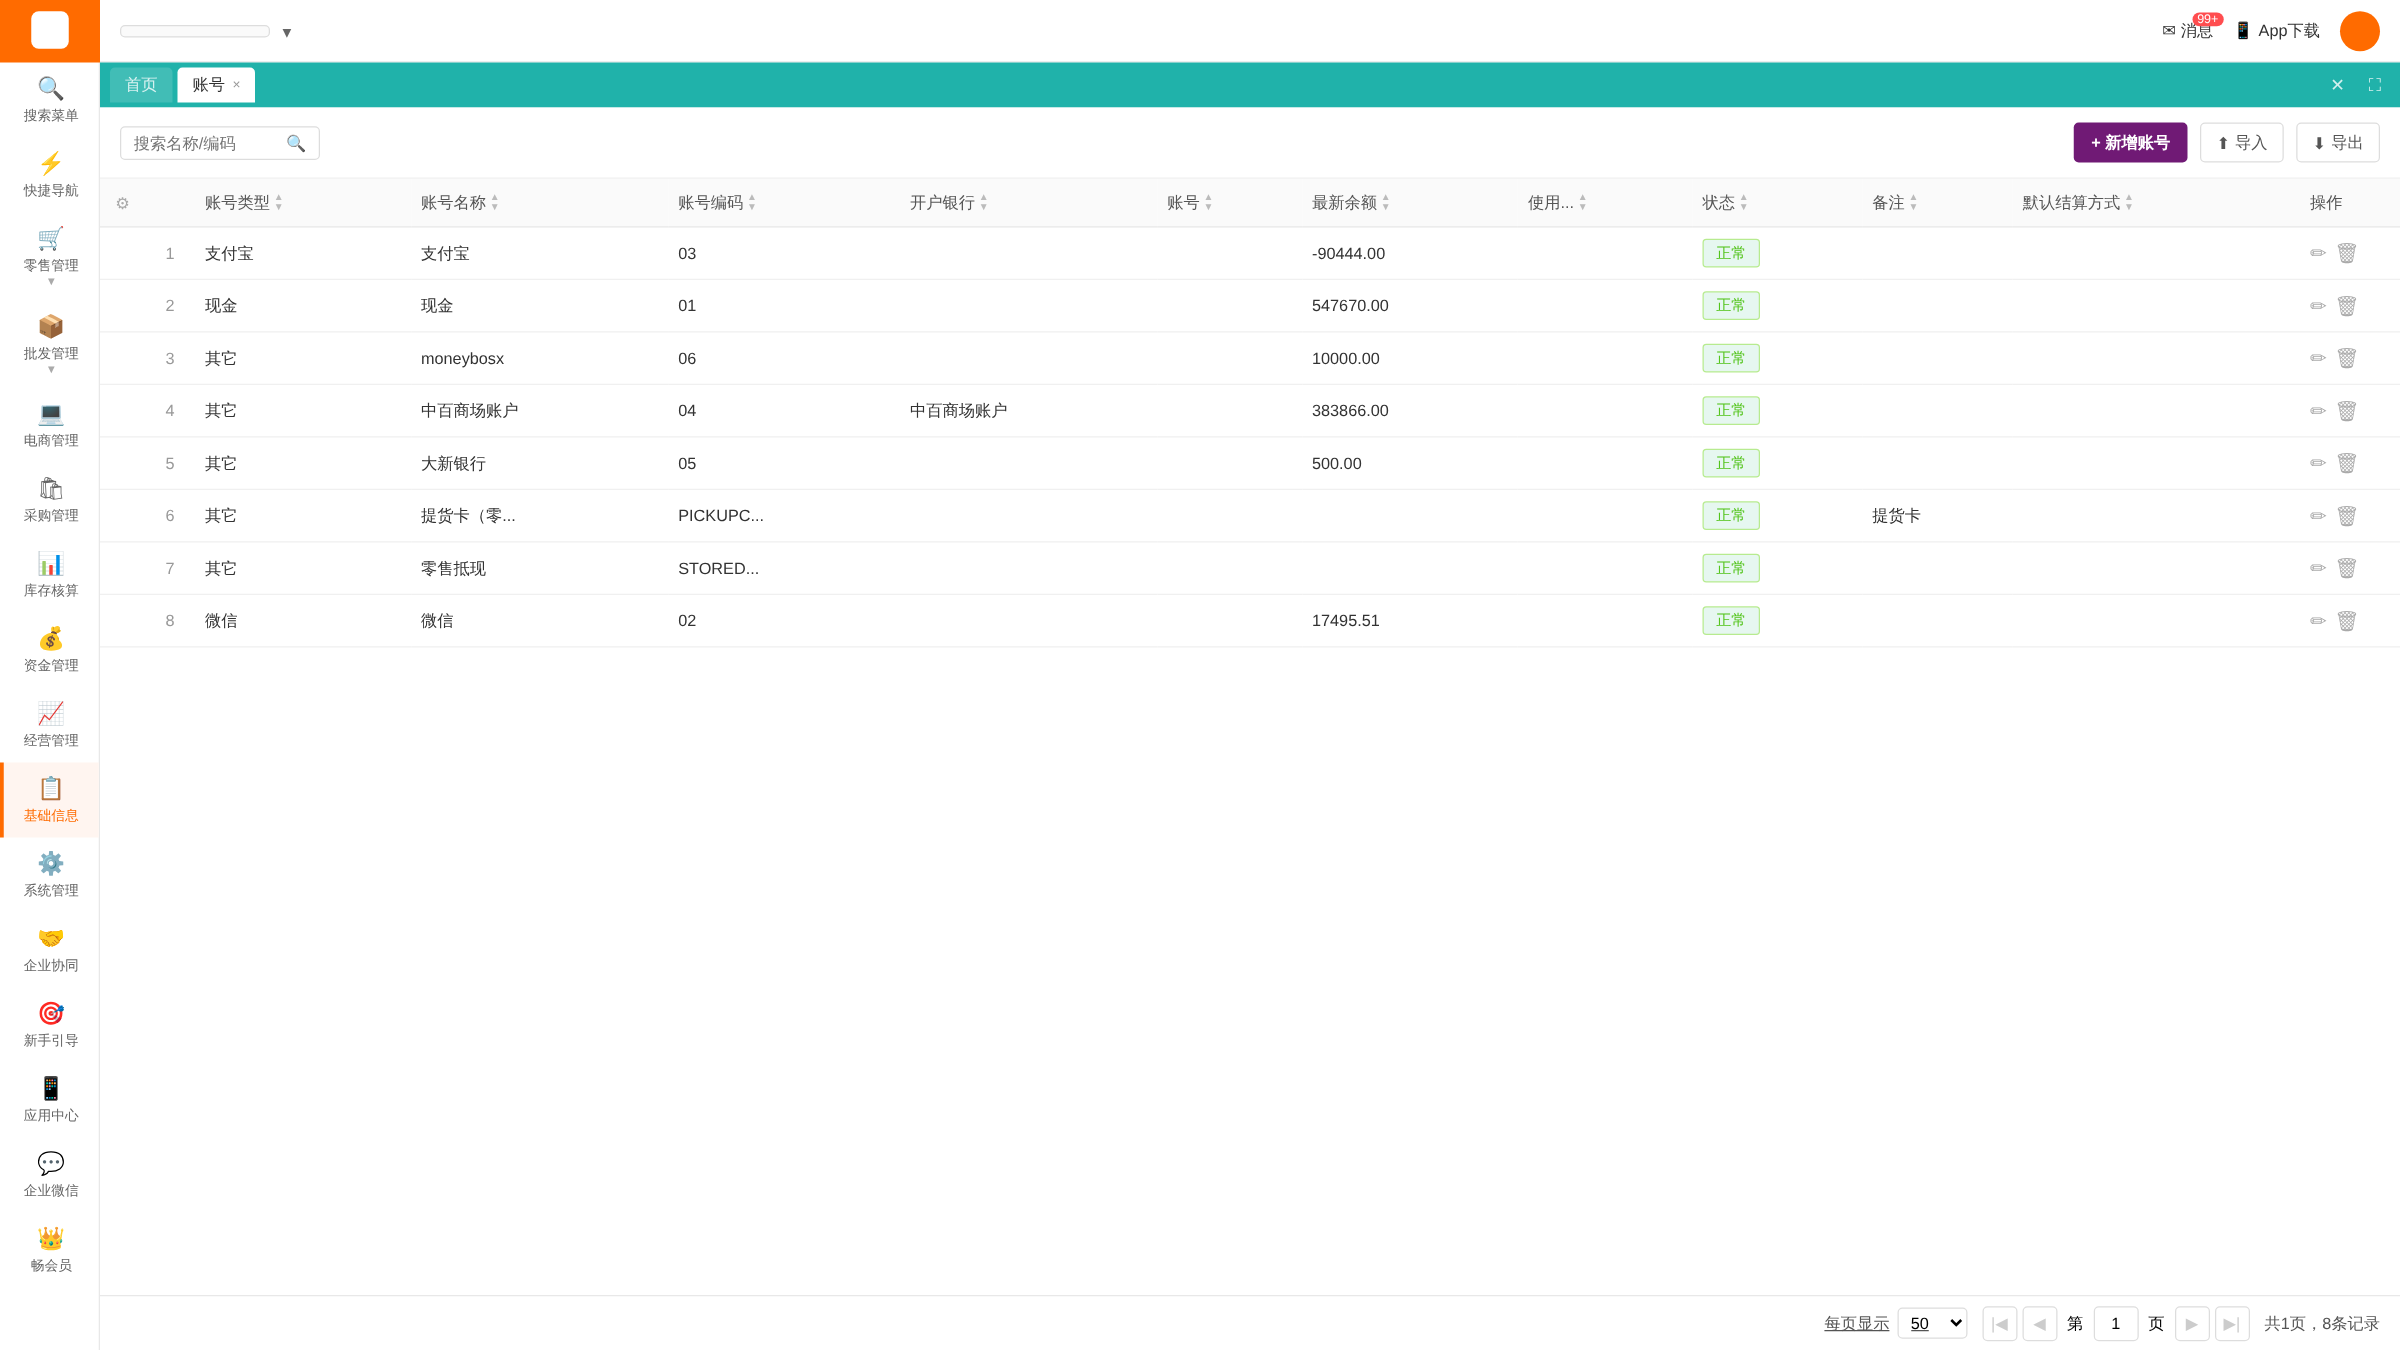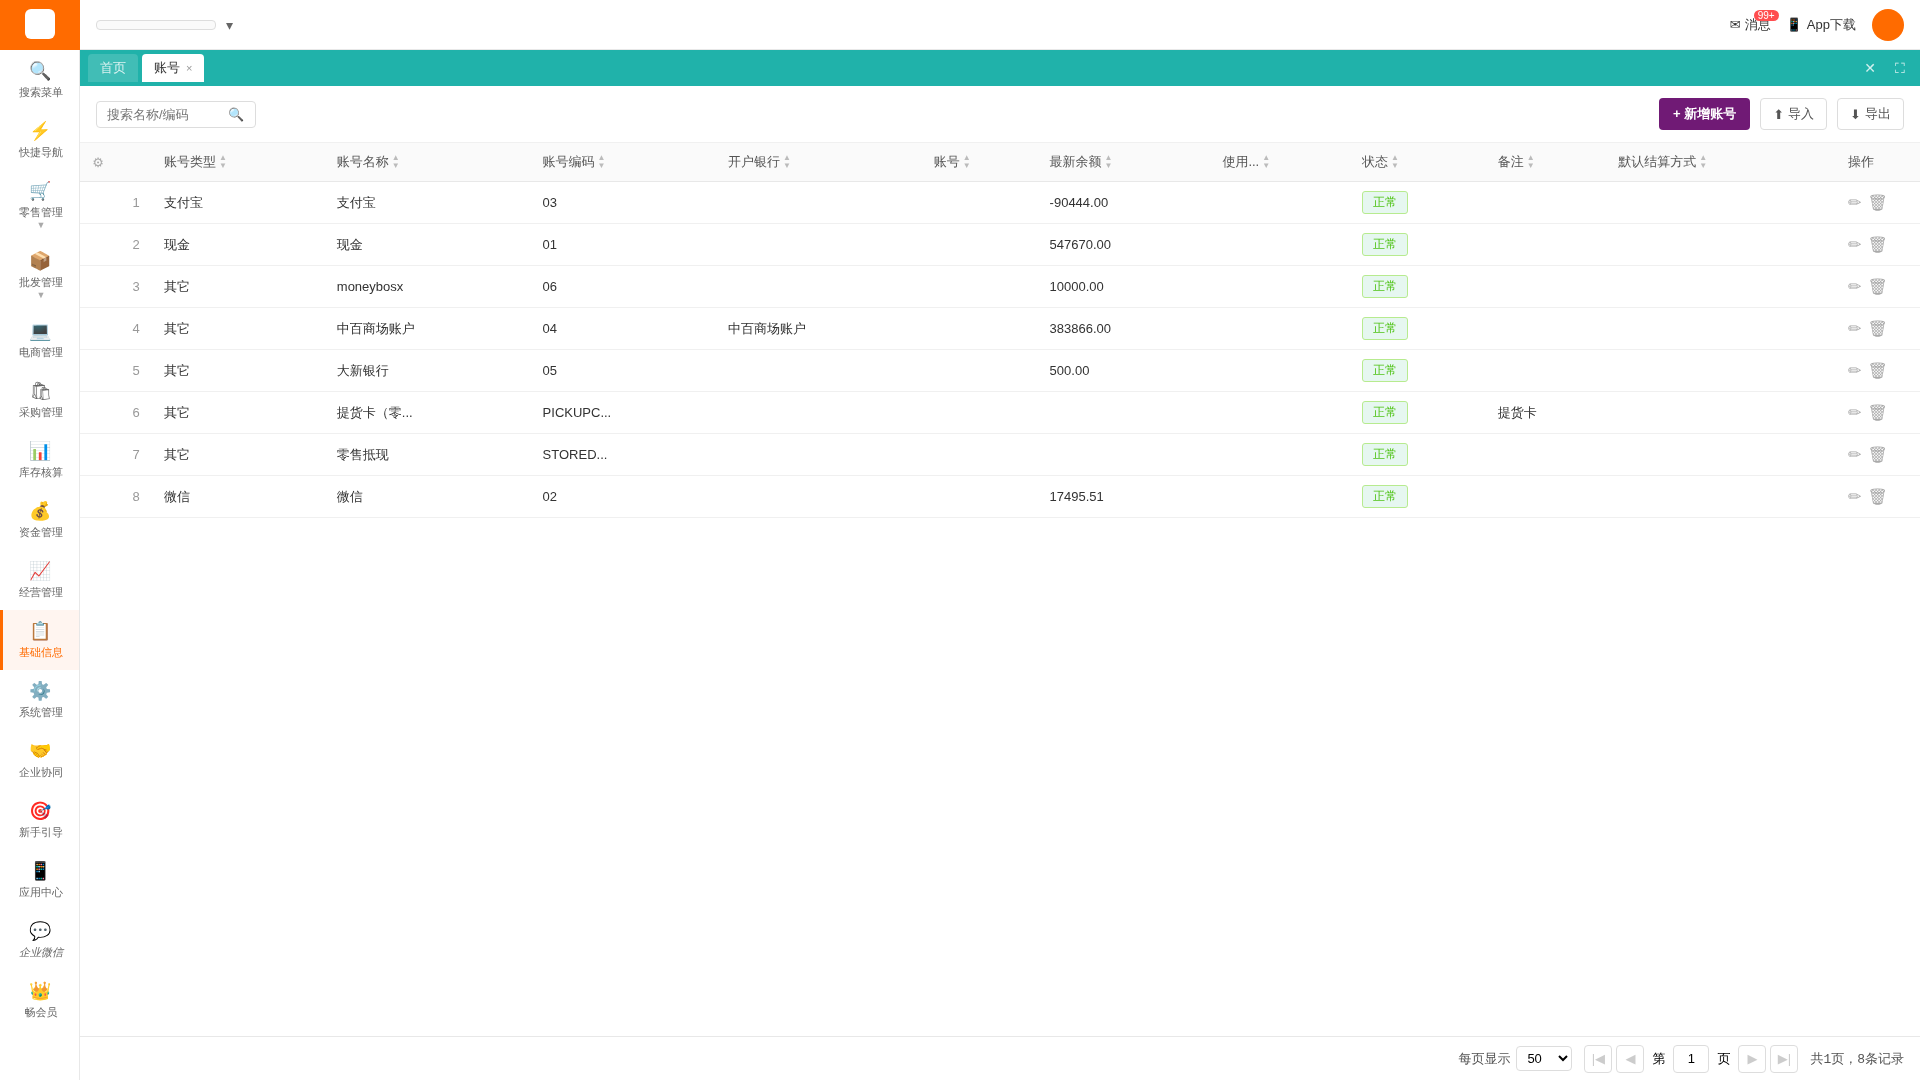--- a/index.html
+++ b/index.html
@@ -325,20 +325,21 @@
       border-top: 1px solid #e8e8e8;
       gap: 12px;
       flex-shrink: 0;
     }
     .page-size-wrap {
       display: flex;
       align-items: center;
       gap: 6px;
       color: #555;
       font-size: 13px;
+      text-decoration: underline;
     }
     .page-size-select {
       border: 1px solid #ddd;
       border-radius: 4px;
       padding: 3px 6px;
       font-size: 13px;
       cursor: pointer;
       background: white;
     }
     .page-nav {
@@ -361,21 +362,21 @@
     }
     .page-btn.disabled { color: #ccc; cursor: default; }
     .page-input {
       width: 36px;
       height: 28px;
       border: 1px solid #ddd;
       border-radius: 4px;
       text-align: center;
       font-size: 13px;
     }
-    .page-total { color: #555; font-size: 13px; font-family: Liberation Mono, monospace; }
+    .page-total { color: #555; font-size: 13px; }
   </style>
 </head>
 <body>
 
 <div class="sidebar">
   <div class="sidebar-logo">
     <div class="logo-icon"></div>
   </div>
 
 <div class="sidebar-item">
@@ -431,21 +432,21 @@
     <div class="sidebar-item">
       <span class="s-icon">🎯</span>
       <span style="font-size:11px;">新手引导</span>
     </div>
     <div class="sidebar-item">
       <span class="s-icon">📱</span>
       <span style="font-size:11px;">应用中心</span>
     </div>
     <div class="sidebar-item">
       <span class="s-icon">💬</span>
-      <span style="font-size:11px;font-style:italic;">企业微信</span>
+      <span style="font-size:11px;">企业微信</span>
     </div>
     <div class="sidebar-item">
       <span class="s-icon">👑</span>
       <span style="font-size:11px;">畅会员</span>
     </div>
   </div>
 
 <div class="main">
 
   <div class="top-header">

